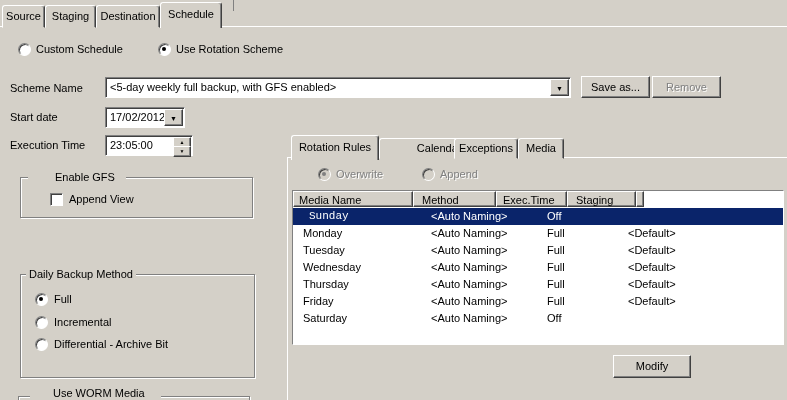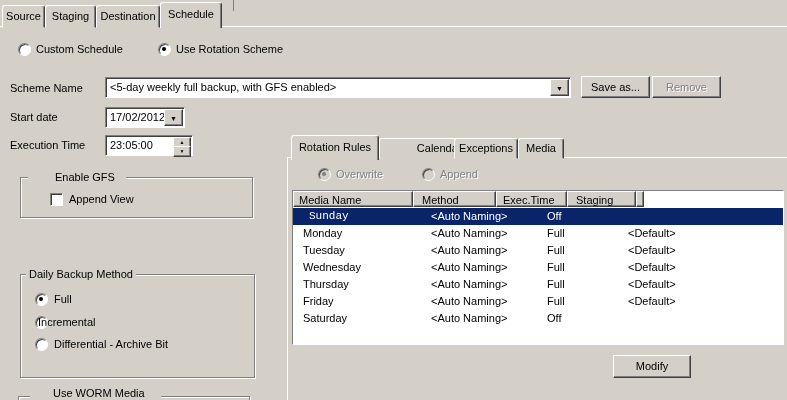--- a/index.html
+++ b/index.html
@@ -95,21 +95,21 @@
 <div class="checkbox checked" style="left:33px;top:171px;"></div>
 <div class="lbl" style="left:52px;top:171px;background:#d4d0c8;padding:0 3px;z-index:2;">Enable GFS</div>
 <div class="checkbox" style="left:50px;top:193px;"></div>
 <div class="lbl" style="left:69px;top:193px;">Append View</div>
 
 <div class="groupbox abs" style="left:20px;top:274px;width:233px;height:102px;"></div>
 <div class="grouptitle" style="left:26px;top:268px;">Daily Backup Method</div>
 <div class="radio checked" style="left:35px;top:293px;"></div>
 <div class="lbl" style="left:54px;top:293px;">Full</div>
 <div class="radio" style="left:35px;top:316px;"></div>
-<div class="lbl" style="left:38px;top:316px;">Incremental</div>
+<div class="lbl" style="left:54px;top:316px;">Incremental</div>
 <div class="radio" style="left:35px;top:338px;"></div>
 <div class="lbl" style="left:54px;top:338px;">Differential - Archive Bit</div>
 
 <div class="groupbox abs" style="left:18px;top:396px;width:230px;height:20px;"></div>
 <div class="grouptitle" style="left:30px;top:385px;width:125px;height:15px;"></div>
 <div class="checkbox" style="left:34px;top:386px;"></div>
 <div class="lbl" style="left:53px;top:387px;z-index:2;">Use WORM Media</div>
 
 <div class="abs" style="left:287px;top:157px;width:499px;height:250px;border-top:1px solid #ffffff;border-left:1px solid #ffffff;border-right:1px solid #404040;"></div>
 <div class="tab" style="left:379px;top:138px;width:73px;height:19px;line-height:18px;z-index:1;padding-left:36px;"><span>Calendar View</span></div>

